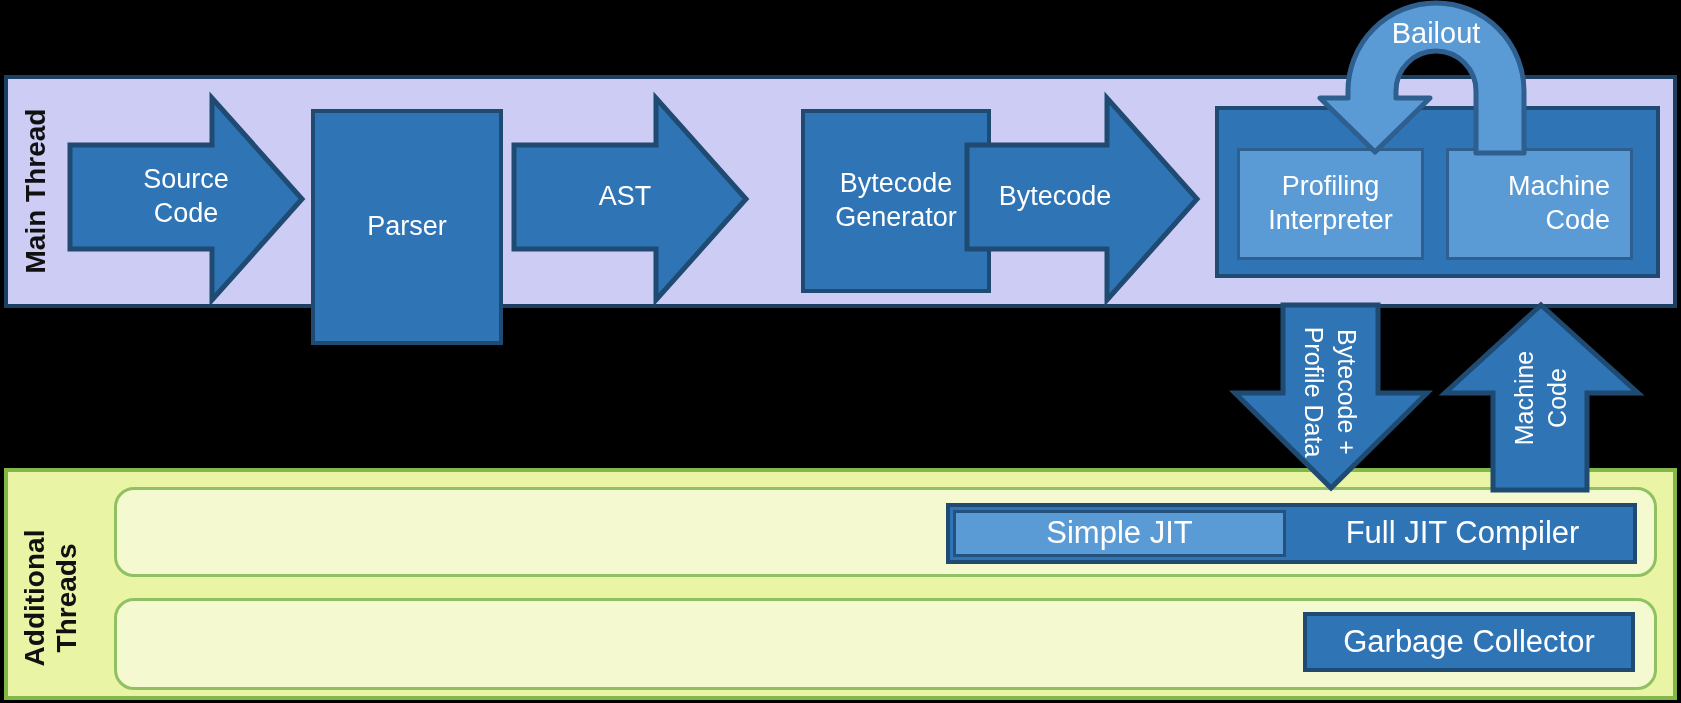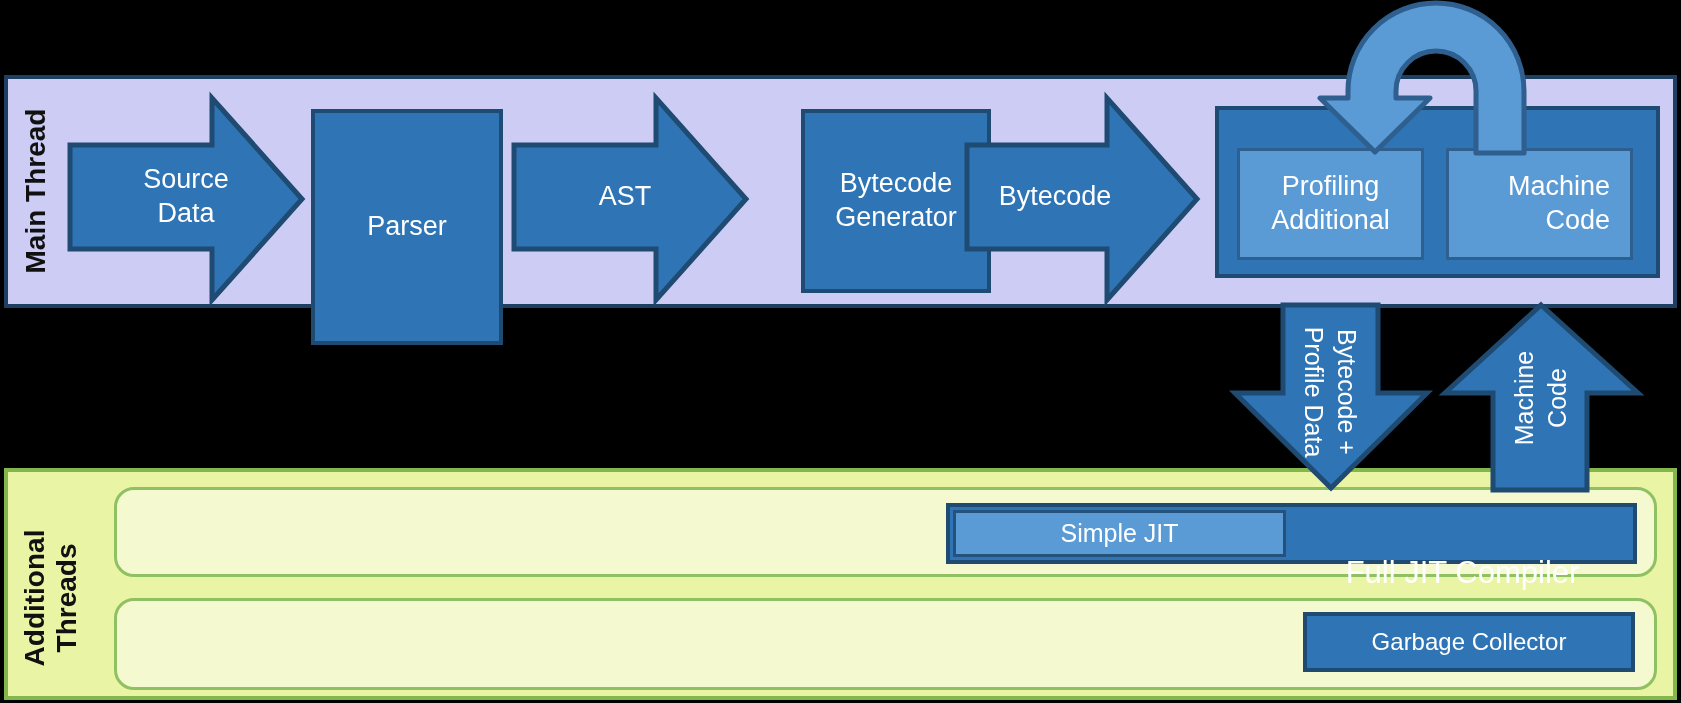--- a/index.html
+++ b/index.html
@@ -16,35 +16,35 @@
 
   
   .box{background:#2f74b5;border:4px solid #1f4a72;color:#fff;display:flex;align-items:center;justify-content:center;text-align:center;font-size:27px;line-height:1.25;z-index:3;}
   .box-light{background:#5b9bd5;border:3px solid #2e5f8f;color:#fff;display:flex;align-items:center;justify-content:center;text-align:center;font-size:27px;line-height:1.25;z-index:4;padding:0 20px;}
   .parser{left:311px;top:109px;width:192px;height:236px;}
   .bytegen{left:756px;top:109px;width:190px;height:184px;margin-left:45px;}
   .bigbox{left:1215px;top:106px;width:445px;height:172px;}
   .pibox{left:1237px;top:148px;width:187px;height:112px;}
   .mcbox{left:1446px;top:148px;width:187px;height:112px;text-align:right;}
   .jitbar{left:946px;top:503px;width:691px;height:61px;}
-  .simplejit{left:953px;top:510px;width:333px;height:47px;font-size:25px;border-color:#25527c;padding:0;}
-  .gcbox{left:1303px;top:612px;width:332px;height:60px;font-size:24px;}
+  .simplejit{left:953px;top:510px;width:333px;height:47px;font-size:31px;border-color:#25527c;padding:0;}
+  .gcbox{left:1303px;top:612px;width:332px;height:60px;font-size:31px;}
 
   
   .overlay{position:absolute;left:0;top:0;z-index:5;pointer-events:none;}
   .blk-arrow{fill:#2f74b5;stroke:#1f4a72;stroke-width:5;stroke-miterlimit:6;}
   .bailout-shape{fill:#5b9bd5;stroke:#2e5f8f;stroke-width:5;stroke-linejoin:round;}
 
   
   .lbl{position:absolute;color:#fff;font-size:27px;line-height:1.25;display:flex;align-items:center;justify-content:center;text-align:center;z-index:8;}
   .lbl-source{left:111px;top:145px;width:150px;height:104px;}
   .lbl-ast{left:545px;top:145px;width:160px;height:104px;}
   .lbl-bytecode{left:975px;top:145px;width:160px;height:104px;text-align:right;}
   .lbl-bailout{left:1336px;top:10px;width:200px;height:46px;font-size:29px;}
-  .lbl-fulljit{left:1290px;top:503px;width:345px;height:61px;font-size:31px;margin-top:40px;}
+  .lbl-fulljit{left:1290px;top:503px;width:345px;height:61px;font-size:31px;}
 
   .vlabel{position:absolute;color:#111;font-weight:bold;font-size:28px;line-height:1.15;text-align:center;transform:translate(-50%,-50%) rotate(-90deg);white-space:nowrap;z-index:8;}
   .vlabel span{display:block;}
   .vlabel-main{left:36px;top:191px;}
   .vlabel-add{left:51px;top:598px;}
 
   .arrow-text{position:absolute;color:#fff;font-size:25px;line-height:1.3;text-align:center;white-space:nowrap;z-index:8;}
   .arrow-text span{display:block;}
   .txt-down{left:1330px;top:392px;transform:translate(-50%,-50%) rotate(90deg);}
   .txt-up{left:1540px;top:398px;transform:translate(-50%,-50%) rotate(-90deg);}
@@ -68,21 +68,21 @@
   </div>
 
   <div class="abs box parser">
     <span>Parser</span>
   </div>
   <div class="abs box bytegen">
     <span>Bytecode Generator</span>
   </div>
   <div class="abs box bigbox"></div>
   <div class="abs box-light pibox">
-    <span>Profiling Additional</span>
+    <span>Profiling Interpreter</span>
   </div>
   <div class="abs box-light mcbox">
     <span>Machine Code</span>
   </div>
 
   <div class="abs box jitbar"></div>
   <div class="abs box-light simplejit">
     <span>Simple JIT</span>
   </div>
   <div class="abs box gcbox">
@@ -91,23 +91,24 @@
 
   <svg class="overlay" width="1681" height="703" viewBox="0 0 1681 703">
     <polygon class="blk-arrow" points="70,145 212,145 212,98 302,199 212,300 212,249 70,249"></polygon>
     <polygon class="blk-arrow" points="514,145 656,145 656,98 746,199 656,300 656,249 514,249"></polygon>
     <polygon class="blk-arrow" points="967,145 1107,145 1107,98 1197,199 1107,300 1107,249 967,249"></polygon>
     <polygon class="blk-arrow" points="1283,305 1378,305 1378,393 1427,393 1331,488 1235,393 1283,393"></polygon>
     <polygon class="blk-arrow" points="1541,305 1638,393 1587,393 1587,490 1493,490 1493,393 1445,393"></polygon>
     <path class="bailout-shape" d="M1375,152 L1320,98 L1348,98 L1348,91 A88,88 0 0 1 1524,91 L1524,153 L1476,153 L1476,91 A40,40 0 0 0 1396,91 L1396,98 L1430,98 Z"></path>
   </svg>
 
-  <div class="lbl lbl-source">Source Data</div>
+  <div class="lbl lbl-source">Source Code</div>
   <div class="lbl lbl-ast">AST</div>
   <div class="lbl lbl-bytecode">Bytecode</div>
+  <div class="lbl lbl-bailout">Bailout</div>
   <div class="lbl lbl-fulljit">Full JIT Compiler</div>
 
   <div class="arrow-text txt-down">
     <span>Bytecode +</span>
     <span>Profile Data</span>
   </div>
   <div class="arrow-text txt-up">
     <span>Machine</span>
     <span>Code</span>
   </div>

